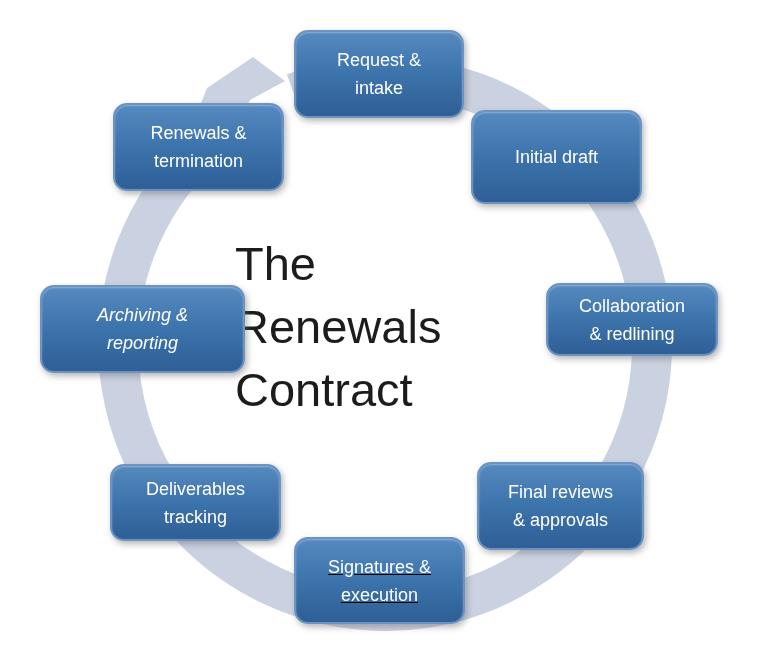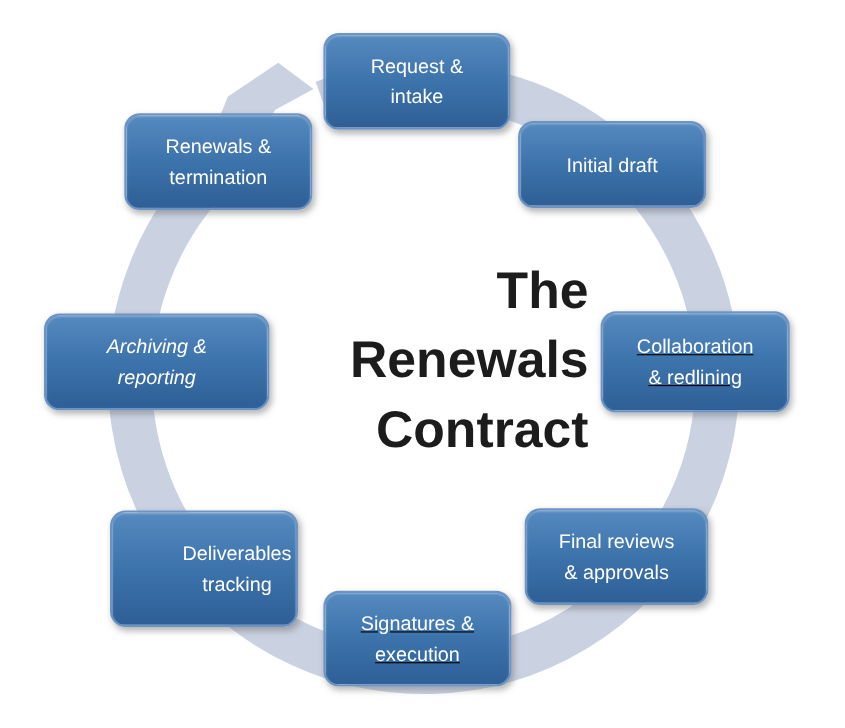--- a/index.html
+++ b/index.html
@@ -35,38 +35,37 @@
     box-sizing: border-box;
   }
   .stage-label {
     color: #ffffff;
     font-size: 18px;
     line-height: 28px;
     white-space: pre-line;
     padding: 0 4px;
   }
   .s1 { left: 294px; top: 30px;  width: 170px; height: 88px; }
-  .s2 { left: 471px; top: 110px; width: 171px; height: 79px; }
-  .s3 { left: 546px; top: 283px; width: 172px; height: 92px; text-decoration: underline; }
+  .s2 { left: 471px; top: 110px; width: 171px; height: 94px; }
+  .s3 { left: 546px; top: 283px; width: 172px; height: 73px; }
   .s4 { left: 477px; top: 462px; width: 167px; height: 88px; align-items: center; }
   .s5 { left: 294px; top: 537px; width: 171px; height: 87px; text-decoration: underline; }
-  .s6 { left: 100px; top: 464px; width: 171px; height: 106px; justify-content: flex-end; }
+  .s6 { left: 110px; top: 464px; width: 171px; height: 77px; }
   .s7 { left: 40px;  top: 285px; width: 205px; height: 88px; font-style: italic; }
   .s8 { left: 113px; top: 103px; width: 171px; height: 88px; }
   .center-title {
     position: absolute;
     left: 235px;
     top: 232px;
     width: 300px;
     z-index: 1;
-    text-align: right;
+    text-align: left;
     color: #1c1c1c;
     font-size: 47px;
     line-height: 63px;
-    font-weight: bold;
   }
   .center-title span { display: block; }
 </style>
 </head>
 <body>
 
 <div class="canvas">
 
   <svg class="ring-svg" width="768" height="662" viewBox="0 0 768 662">
     <path d="M 293.7 93.1 A 267 267 0 1 1 202.9 148.8" fill="none" stroke-width="40" stroke-linecap="butt" stroke="#CAD2E2"></path>

